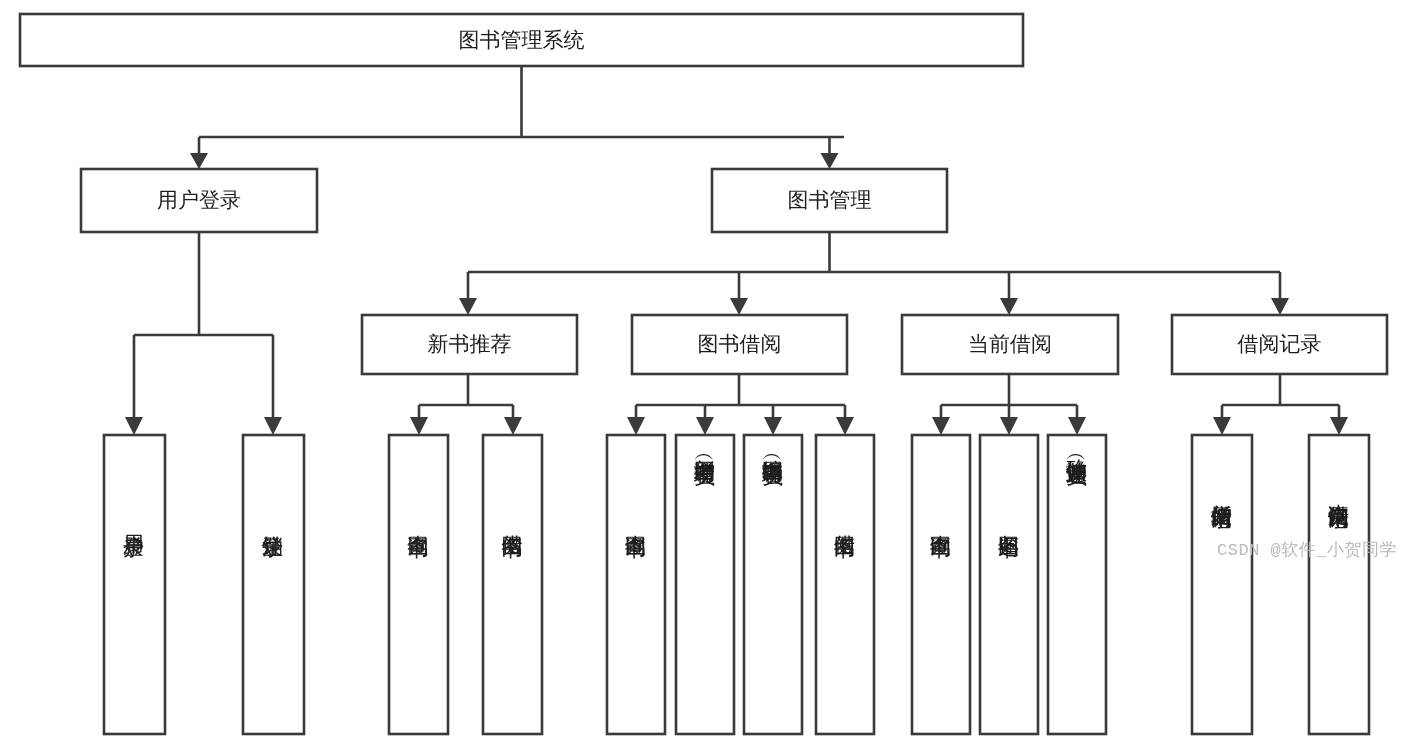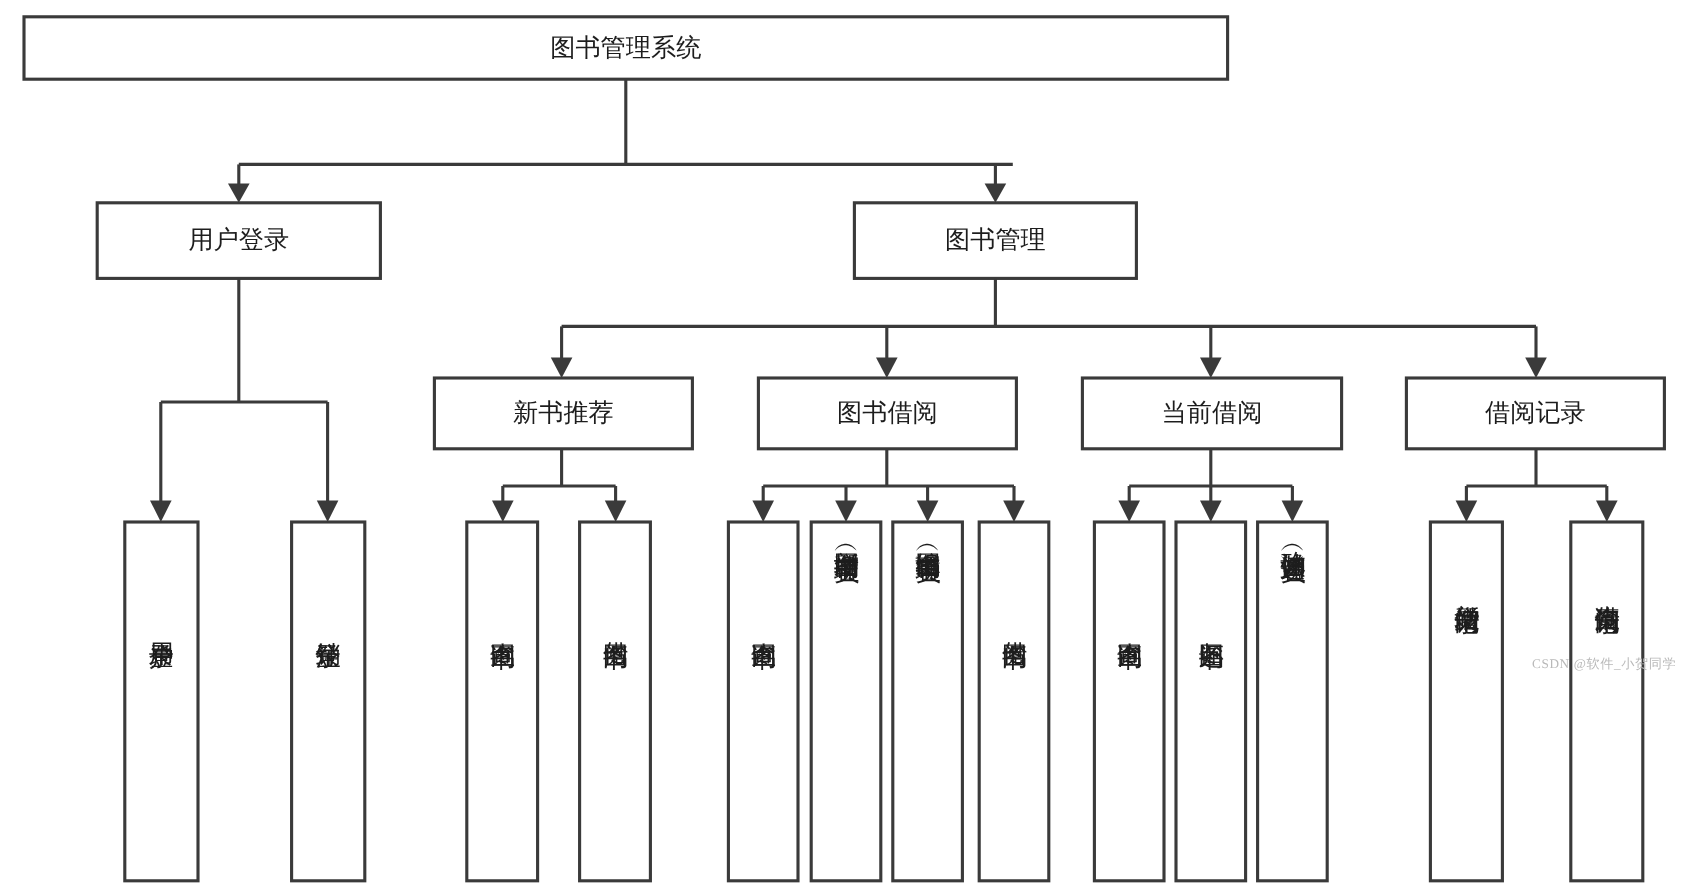--- a/index.html
+++ b/index.html
@@ -54,22 +54,22 @@
     font-size: 21px;
     fill: #1d1d1d;
     writing-mode: vertical-rl;
     text-orientation: upright;
     letter-spacing: 1px;
   }
   .watermark-text {
     position: absolute;
     right: 8px;
     bottom: 6px;
-    font-family: Liberation Serif, serif;
-    font-size: 11px;
+    font-family: Liberation Mono, monospace;
+    font-size: 17px;
     color: #b9b9b9;
     white-space: nowrap;
     letter-spacing: 0.5px;
     pointer-events: none;
     margin-left: 24px;
   }
 </style>
 </head>
 <body>
 

